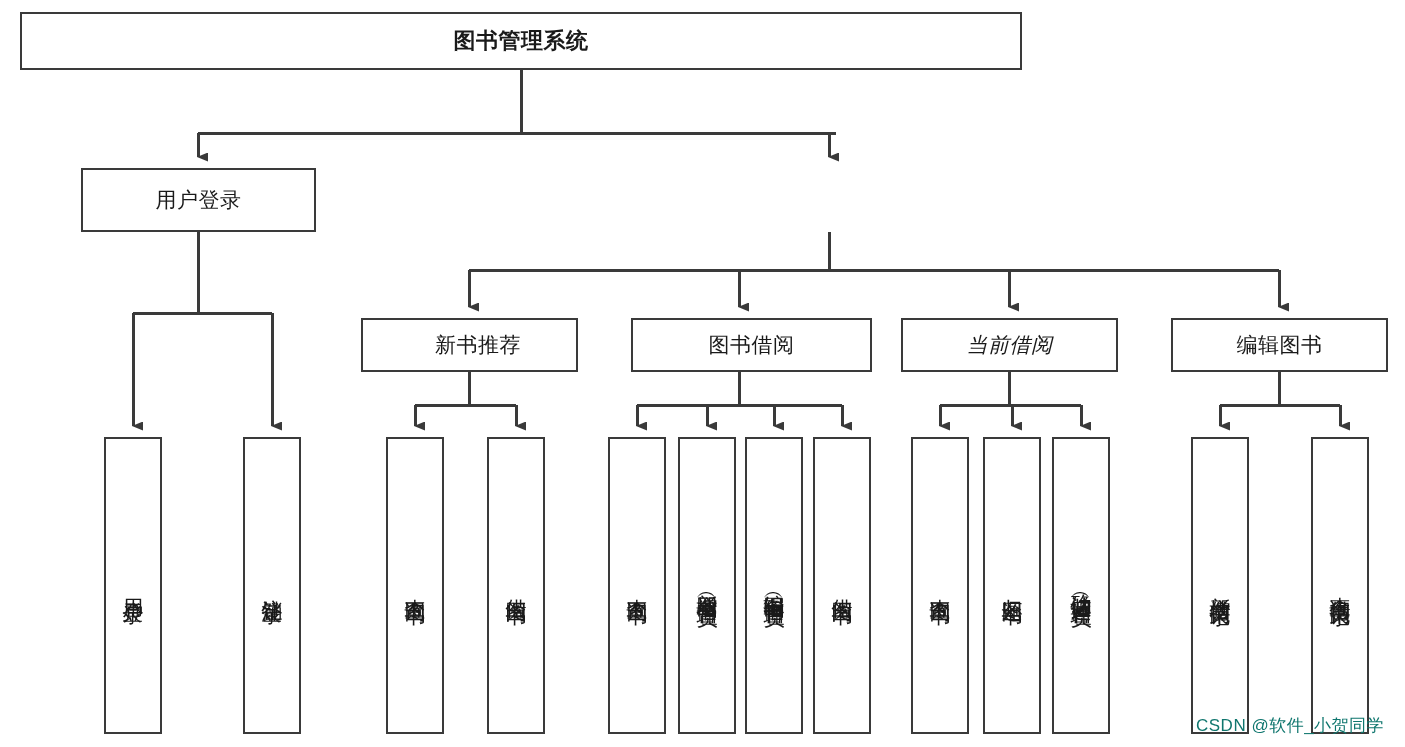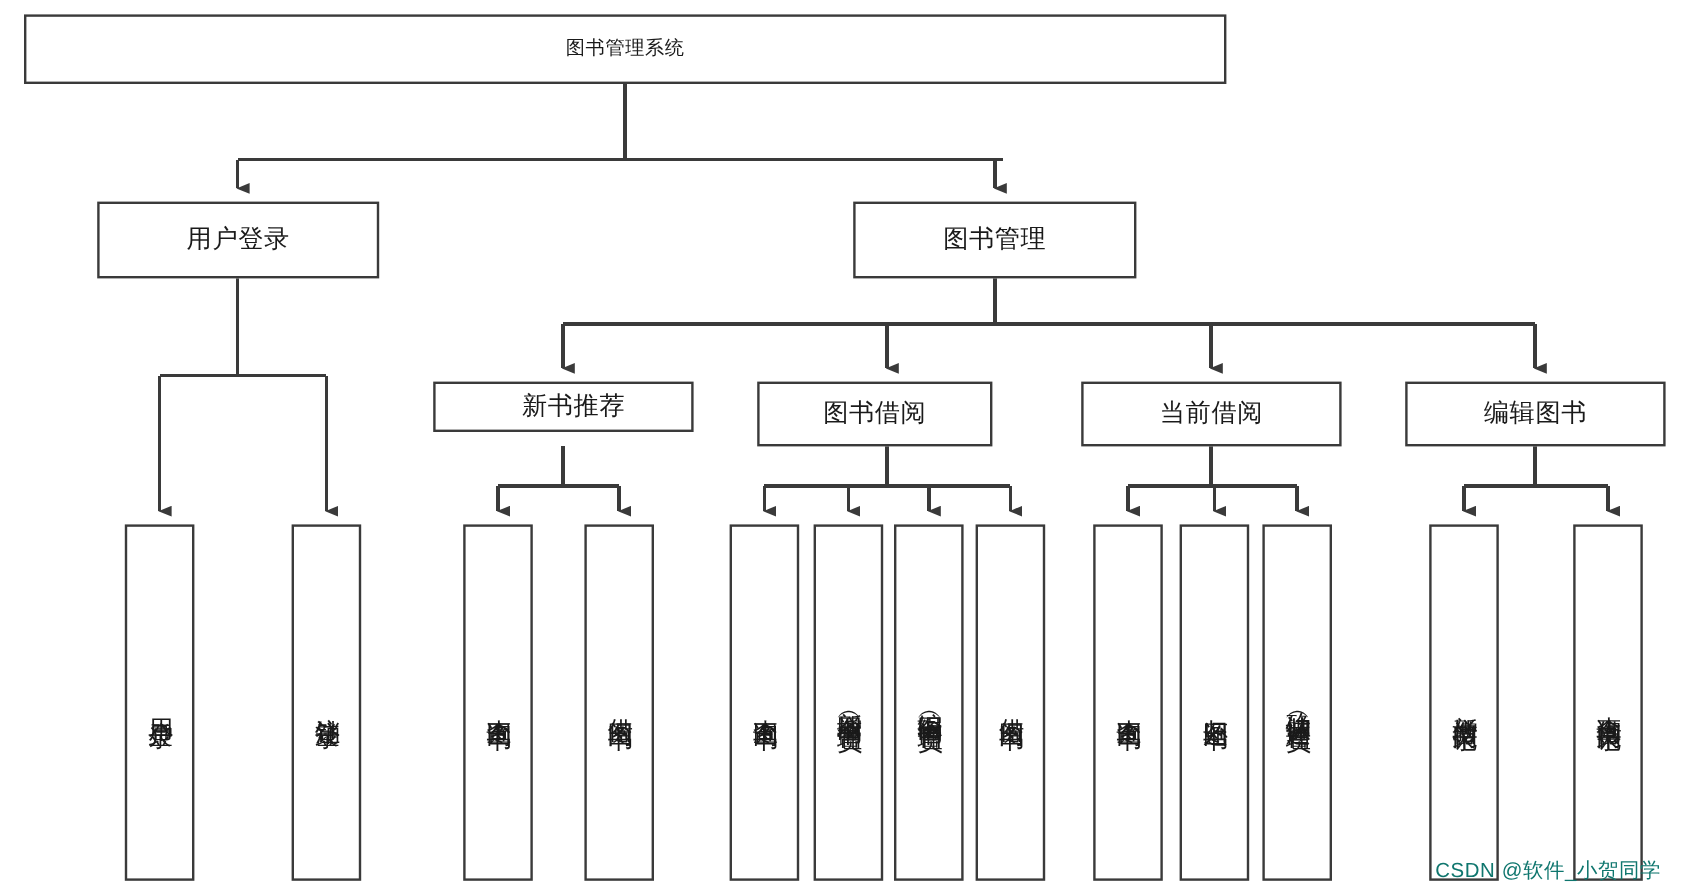--- a/index.html
+++ b/index.html
@@ -48,21 +48,22 @@
     font-size: 21px;
   }
   .node.vertical .label {
     writing-mode: vertical-rl;
     text-orientation: upright;
     font-size: 21px;
     letter-spacing: 2px;
     line-height: 1.05;
   }
   .node.root .label {
-    font-size: 16px;
+    font-size: 22px;
+    font-weight: bold;
   }
   #watermark {
     position: absolute;
     left: 1196px;
     top: 714px;
     font-size: 17px;
     color: #0f766e;
     white-space: nowrap;
     letter-spacing: 0.5px;
     pointer-events: none;
@@ -124,31 +125,28 @@
     </g>
   </svg>
 
   <div class="node horizontal root" style="left:20px; top:12px; width:1002px; height:58px;">
     <span class="label">图书管理系统</span>
   </div>
 
   <div class="node horizontal" style="left:81px; top:168px; width:235px; height:64px;">
     <span class="label">用户登录</span>
   </div>
-  <div class="node horizontal" style="left:711px; top:168px; width:236px; height:64px;">
-    <span class="label">图书管理</span>
-  </div>
 
-  <div class="node horizontal" style="left:361px; top:318px; width:217px; height:42px;padding-left:17px;">
+  <div class="node horizontal" style="left:361px; top:318px; width:217px; height:54px;padding-left:17px;">
     <span class="label">新书推荐</span>
   </div>
-  <div class="node horizontal" style="left:631px; top:318px; width:196px; height:54px;">
+  <div class="node horizontal" style="left:631px; top:318px; width:241px; height:54px;">
     <span class="label">图书借阅</span>
   </div>
-  <div class="node horizontal" style="left:901px; top:318px; width:217px; height:54px;">
+  <div class="node horizontal" style="left:901px; top:318px; width:217px; height:54px;font-style:italic;">
     <span class="label">当前借阅</span>
   </div>
   <div class="node horizontal" style="left:1171px; top:318px; width:217px; height:54px;">
     <span class="label">编辑图书</span>
   </div>
 
   <div class="node vertical" style="left:104px; top:437px; width:58px; height:297px;">
     <span class="label">用户登录</span>
   </div>
   <div class="node vertical" style="left:243px; top:437px; width:58px; height:297px;">

